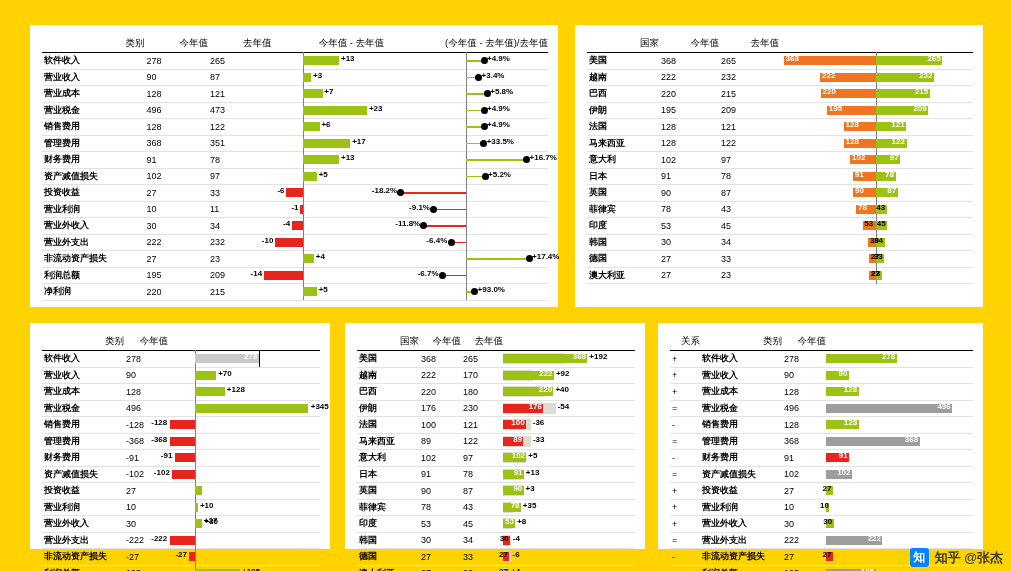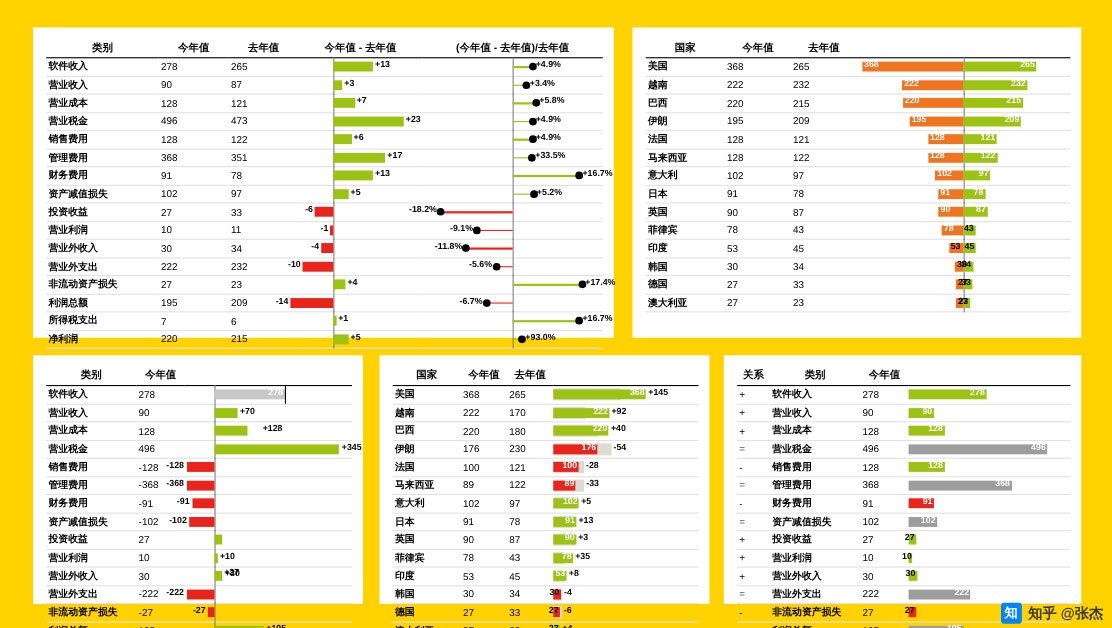--- a/index.html
+++ b/index.html
@@ -11,23 +11,23 @@
     overflow:hidden;
   }
   .panel{
     position:absolute;
     background:#ffffff;
     box-sizing:border-box;
   }
   table{border-collapse:collapse;width:100%;table-layout:fixed;}
   th,td{font-size:9px;color:#000;padding:0;vertical-align:middle;}
   .hdr th{
-    font-weight:bold;font-size:9.5px;
+    font-weight:normal;font-size:9.5px;
     border-bottom:1.4px solid #000;
-    padding-bottom:2px;text-align:center;
+    padding-bottom:2px;text-align:right;
     white-space:nowrap;
   }
   tbody tr{height:16.5px;}
   tbody td{border-bottom:1px solid #e2e2e2;}
   td.lbl{font-weight:bold;padding-left:2px;white-space:nowrap;}
   td.num{text-align:left;padding-left:2px;}
   .barcell{position:relative;padding:0;}
   .bw{position:relative;width:100%;height:15px;}
   .axis{position:absolute;top:-1px;bottom:-1px;width:1px;background:#808080;}
   .bar{position:absolute;top:3px;height:9px;}
@@ -312,21 +312,21 @@
                 <div class="axis" style="left: 28%;"></div>
                 <div class="bar r" style="left: 3.2%; width: 24.8%;"></div>
                 <div class="vlabel vout" style="left: auto; right: 98.3%;">-10</div>
               </div>
             </td>
             <td class="barcell">
               <div class="bw">
                 <div class="axis" style="left: 50%;"></div>
                 <div class="line r" style="left: 40.54%; width: 9.46%;"></div>
                 <div class="dot" style="left: calc(40.54% - 3px);"></div>
-                <div class="vlabel vout" style="left: auto; right: 61.46%;">-5.6%</div>
+                <div class="vlabel vout" style="left: auto; right: 61.46%;">-6.4%</div>
               </div>
             </td>
           </tr>
           <tr>
             <td class="lbl">非流动资产损失</td>
             <td class="num">27</td>
             <td class="num">23</td>
             <td class="barcell">
               <div class="bw">
                 <div class="axis" style="left: 28%;"></div>
@@ -353,40 +353,20 @@
                 <div class="bar r" style="left: -6.72%; width: 34.72%;"></div>
                 <div class="vlabel vout" style="left: auto; right: 108.22%;">-14</div>
               </div>
             </td>
             <td class="barcell">
               <div class="bw">
                 <div class="axis" style="left: 50%;"></div>
                 <div class="line r" style="left: 35.26%; width: 14.74%;"></div>
                 <div class="dot" style="left: calc(35.26% - 3px);"></div>
                 <div class="vlabel vout" style="left: auto; right: 66.74%;">-6.7%</div>
-              </div>
-            </td>
-          </tr>
-          <tr>
-            <td class="lbl">所得税支出</td>
-            <td class="num">7</td>
-            <td class="num">6</td>
-            <td class="barcell">
-              <div class="bw">
-                <div class="axis" style="left: 28%;"></div>
-                <div class="bar g" style="left: 28%; width: 2.48%;"></div>
-                <div class="vlabel vout" style="left: 31.98%;">+1</div>
-              </div>
-            </td>
-            <td class="barcell">
-              <div class="bw">
-                <div class="axis" style="left: 50%;"></div>
-                <div class="line g" style="left: 50%; width: 36.74%;"></div>
-                <div class="dot" style="left: calc(86.74% - 3px);"></div>
-                <div class="vlabel vout" style="left: 88.74%;">+16.7%</div>
               </div>
             </td>
           </tr>
           <tr>
             <td class="lbl">净利润</td>
             <td class="num">220</td>
             <td class="num">215</td>
             <td class="barcell">
               <div class="bw">
                 <div class="axis" style="left: 28%;"></div>
@@ -666,21 +646,21 @@
               </div>
             </td>
           </tr>
           <tr>
             <td class="lbl">营业成本</td>
             <td class="num">128</td>
             <td class="barcell">
               <div class="bw">
                 <div class="axis" style="left: 18%;"></div>
                 <div class="bar g" style="left: 18%; width: 19.2%;"></div>
-                <div class="vlabel vout" style="left: 38.7%; margin-left: 12px;">+128</div>
+                <div class="vlabel vout" style="left: 38.7%;">+128</div>
               </div>
             </td>
           </tr>
           <tr>
             <td class="lbl">营业税金</td>
             <td class="num">496</td>
             <td class="barcell">
               <div class="bw">
                 <div class="axis" style="left: 18%;"></div>
                 <div class="bar g" style="left: 18%; width: 74.4%;"></div>
@@ -823,21 +803,21 @@
       <tbody id="p4body">
           <tr>
             <td class="lbl">美国</td>
             <td class="num">368</td>
             <td class="num">265</td>
             <td class="barcell">
               <div class="bw">
                 <div class="bar" style="background: rgb(220, 220, 210); left: 0%; width: 46.0263%; top: 2px; height: 11px;"></div>
                 <div class="bar g" style="left: 0%; width: 63.9158%;"></div>
                 <div class="vlabel vin" style="left: auto; right: 37.0842%;">368</div>
-                <div class="vlabel vout" style="left: 65.4158%;">+145</div>
+                <div class="vlabel vout" style="left: 65.4158%;">+192</div>
               </div>
             </td>
           </tr>
           <tr>
             <td class="lbl">越南</td>
             <td class="num">222</td>
             <td class="num">170</td>
             <td class="barcell">
               <div class="bw">
                 <div class="bar" style="background: rgb(220, 220, 210); left: 0%; width: 22.5789%; top: 2px; height: 11px;"></div>
@@ -875,21 +855,21 @@
           </tr>
           <tr>
             <td class="lbl">法国</td>
             <td class="num">100</td>
             <td class="num">121</td>
             <td class="barcell">
               <div class="bw">
                 <div class="bar" style="background: rgb(220, 220, 210); left: 0%; width: 21.0158%; top: 2px; height: 11px;"></div>
                 <div class="bar r" style="left: 0%; width: 17.3684%;"></div>
                 <div class="vlabel vin" style="left: auto; right: 83.6316%;">100</div>
-                <div class="vlabel vout" style="left: 22.5158%;">-28</div>
+                <div class="vlabel vout" style="left: 22.5158%;">-36</div>
               </div>
             </td>
           </tr>
           <tr>
             <td class="lbl">马来西亚</td>
             <td class="num">89</td>
             <td class="num">122</td>
             <td class="barcell">
               <div class="bw">
                 <div class="bar" style="background: rgb(220, 220, 210); left: 0%; width: 21.1895%; top: 2px; height: 11px;"></div>

